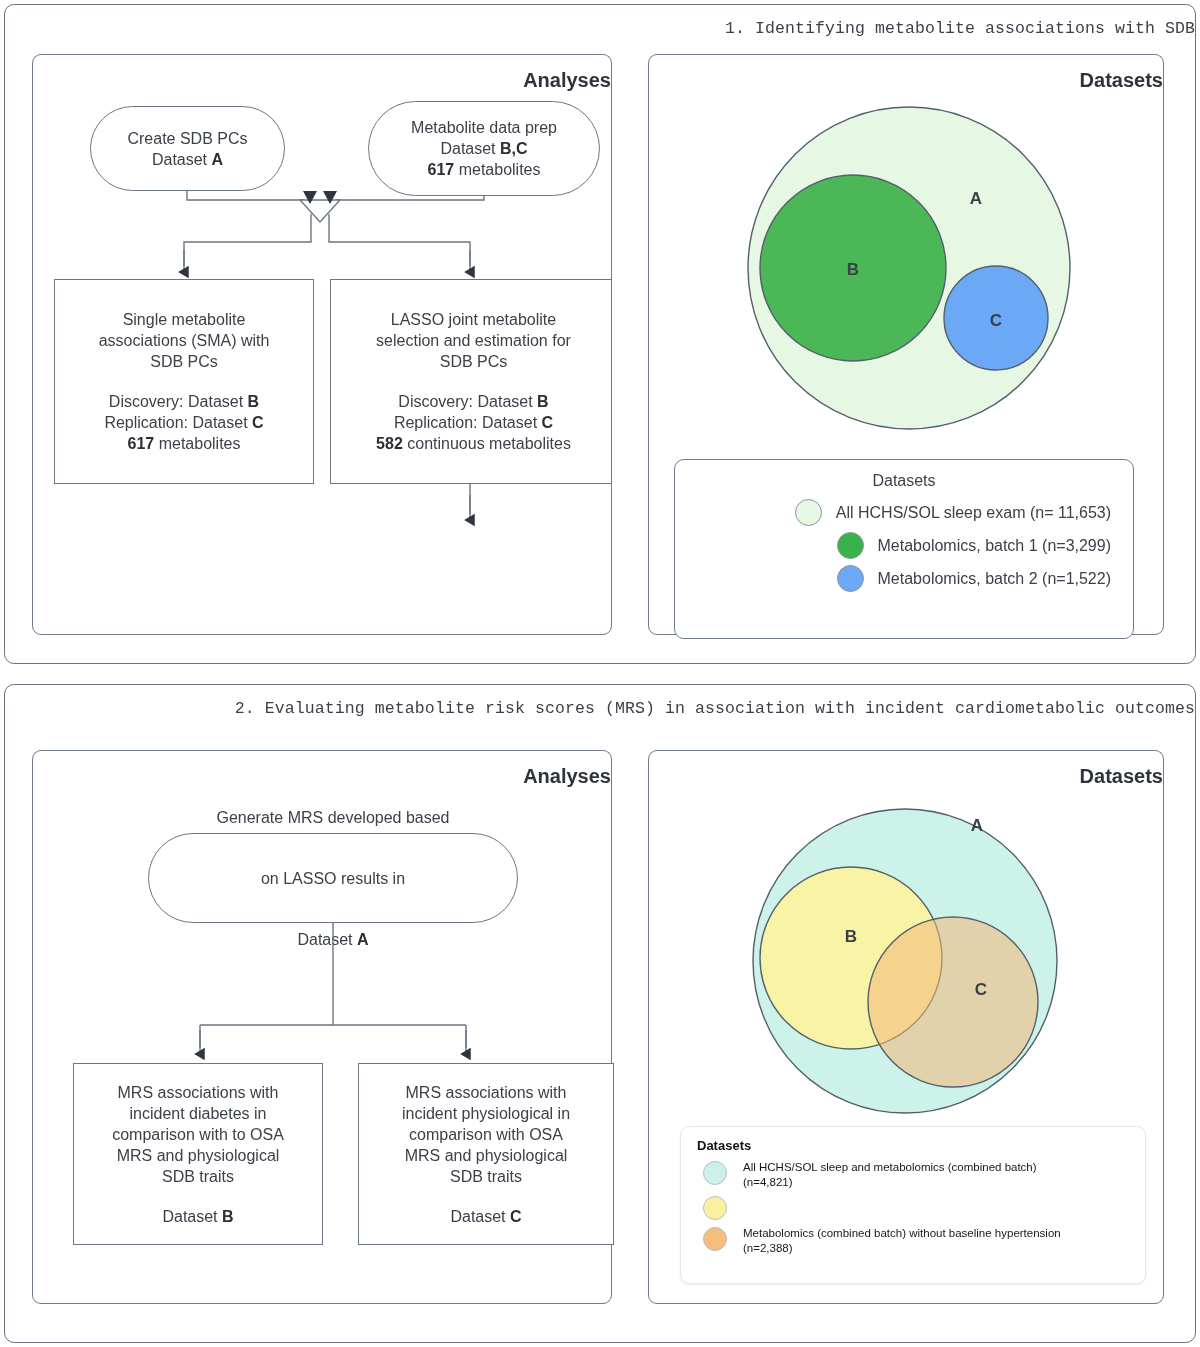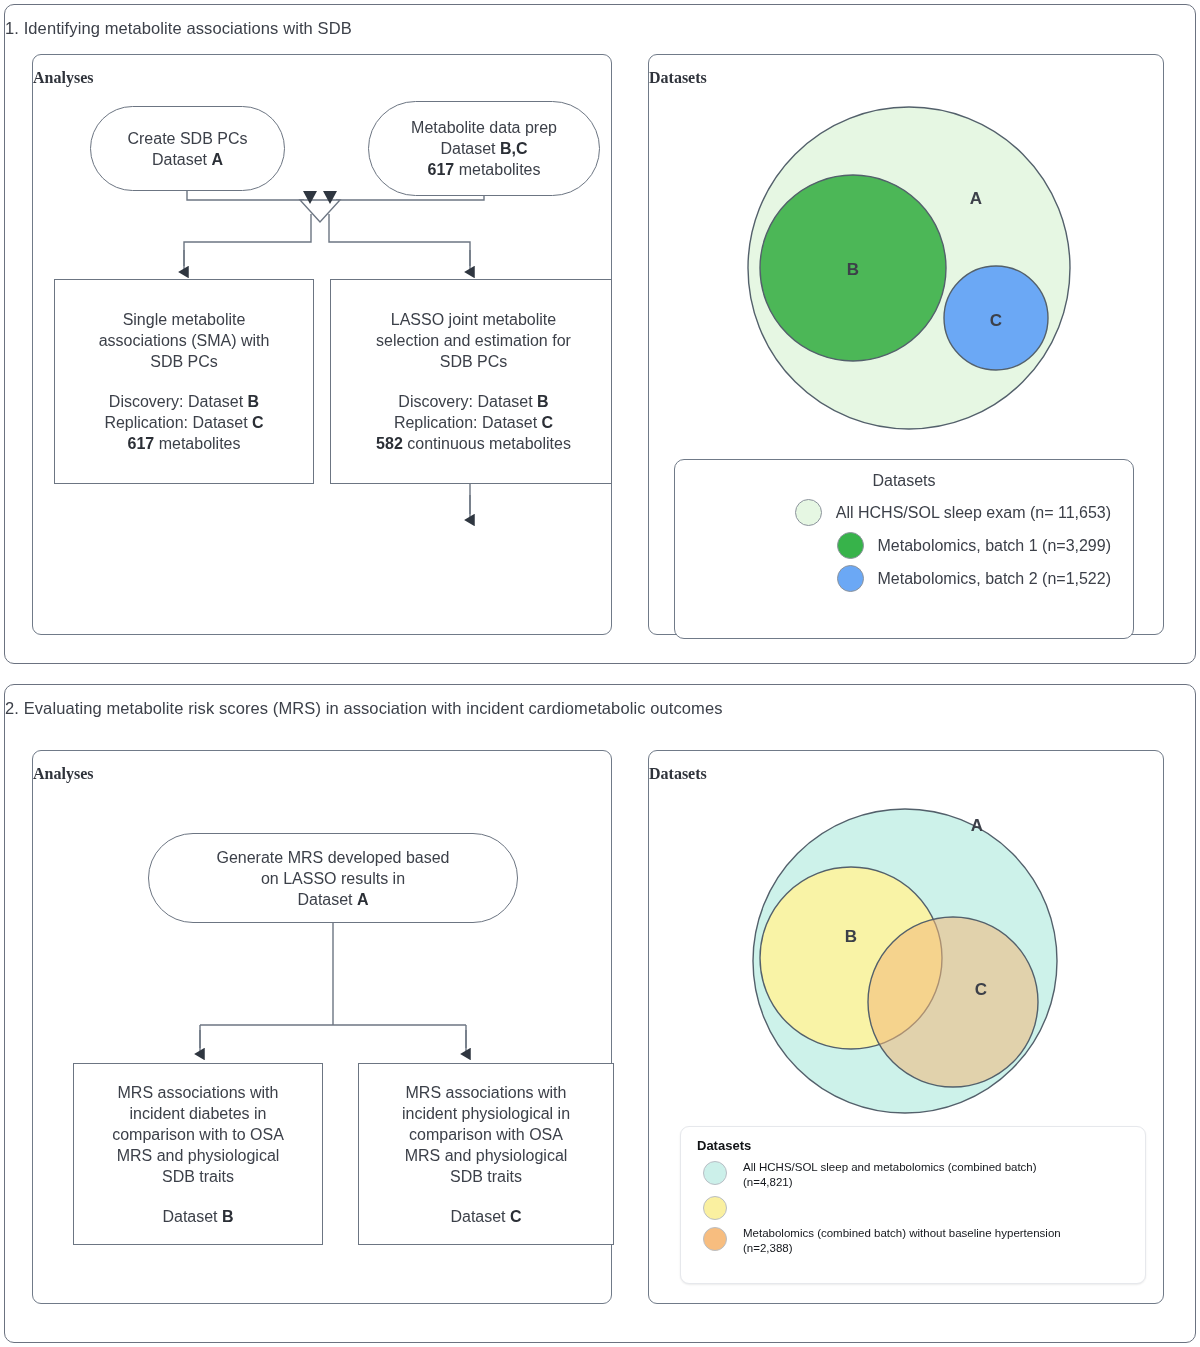--- a/index.html
+++ b/index.html
@@ -27,44 +27,44 @@
     box-sizing: border-box;
   }
   #panel-1 { left: 4px;  top: 4px;   width: 1192px; height: 660px; }
   #panel-2 { left: 4px;  top: 684px; width: 1192px; height: 659px; }
 
   .panel-title {
     position: absolute;
     top: 14px;
     left: 0;
     width: 100%;
-    text-align: left;
+    text-align: right;
     font-size: 16.5px;
     color: #3c4049;
     letter-spacing: 0.1px;
+    font-family: Liberation Mono, monospace;
   }
 
   
   .card {
     position: absolute;
     border: 1.3px solid #707a88;
     border-radius: 9px;
     background: #ffffff;
     box-sizing: border-box;
   }
   .card-title {
     position: absolute;
     top: 14px;
     left: 0;
     width: 100%;
-    text-align: left;
-    font-size: 16px;
+    text-align: right;
+    font-size: 20px;
     font-weight: bold;
     color: #2f333b;
-    font-family: Liberation Serif, serif;
   }
 
   #p1-analyses { left: 32px;  top: 54px;  width: 580px; height: 581px; }
   #p1-datasets { left: 648px; top: 54px;  width: 516px; height: 581px; }
   #p2-analyses { left: 32px;  top: 750px; width: 580px; height: 554px; }
   #p2-datasets { left: 648px; top: 750px; width: 516px; height: 554px; }
 
   
   .node {
     position: absolute;
@@ -87,21 +87,21 @@
   .node b { font-weight: bold; color: #2b2f36; }
 
   
   #n-create-pcs   { left: 90px;  top: 106px; width: 195px; height: 85px; }
   #n-data-prep    { left: 368px; top: 101px; width: 232px; height: 95px; }
   #n-sma          { left: 54px;  top: 279px; width: 260px; height: 205px; }
   #n-lasso        { left: 330px; top: 279px; width: 282px; height: 205px; padding-left: 15px; }
   #n-mrs-build    { left: 331px; top: 526px; width: 280px; height: 90px; }
 
   
-  #n-generate-mrs { left: 148px; top: 833px;  width: 370px; height: 90px; }
+  #n-generate-mrs { left: 148px; top: 833px;  width: 370px; height: 90px; gap: 40px; }
   #n-diabetes     { left: 73px;  top: 1063px; width: 250px; height: 182px; }
   #n-hypertension { left: 358px; top: 1063px; width: 256px; height: 182px; }
 
   
   .conn {
     position: absolute;
     left: 0; top: 0;
     width: 1200px; height: 1347px;
     pointer-events: none;
   }

